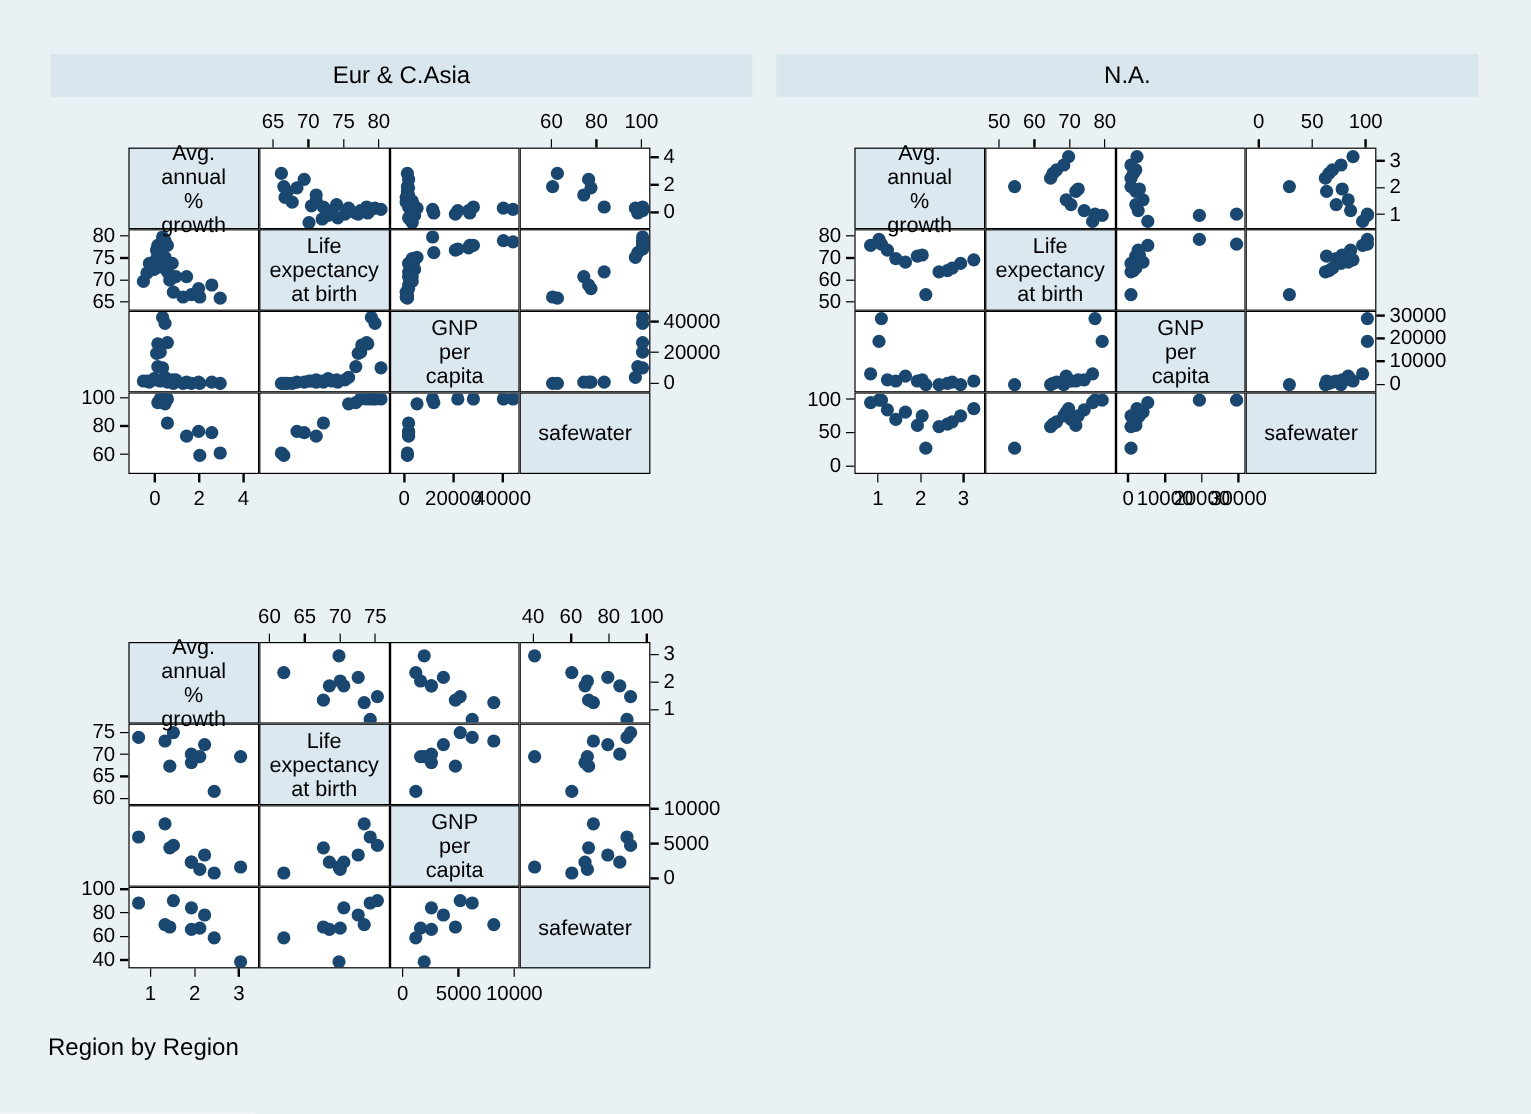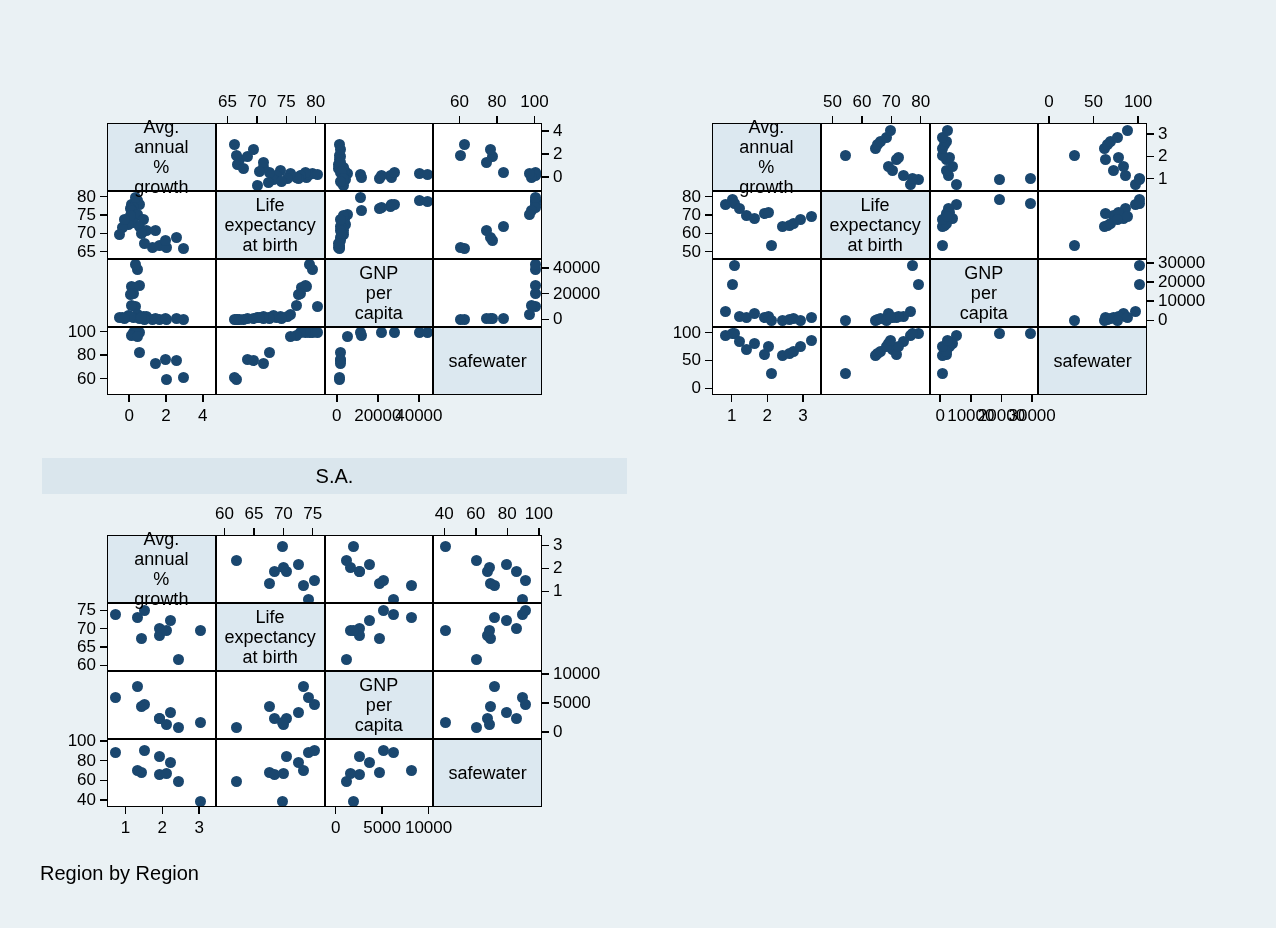--- a/index.html
+++ b/index.html
@@ -44,22 +44,25 @@
   }
   #footer{
     position:absolute;
     font-size:20px;
   }
 </style>
 </head>
 <body>
 
 <div id="figure" style="background: rgb(234, 241, 244);">
-  <div class="band" id="band-2" style="left: 42px; top: 458px; width: 585px; height: 36px; background: rgb(218, 230, 237);">
-    <span>S.A.</span>
+  <div class="band" id="band-0" style="left: 42px; top: 45px; width: 585px; height: 36px; background: rgb(218, 230, 237);">
+    <span>Eur &amp; C.Asia</span>
+  </div>
+  <div class="band" id="band-1" style="left: 647px; top: 45px; width: 585px; height: 36px; background: rgb(218, 230, 237);">
+    <span>N.A.</span>
   </div>
 
   <div class="matrix" id="matrix-0" style="left: 107px; top: 123px; width: 435px; height: 272px;">
       <div class="cell diag" style="left: 0px; top: 0px; width: 108.75px; height: 68px; background: rgb(220, 232, 240);">
         <div class="diag-label">
           <div>Avg.</div>
           <div>annual</div>
           <div>%</div>
           <div>growth</div>
         </div>

